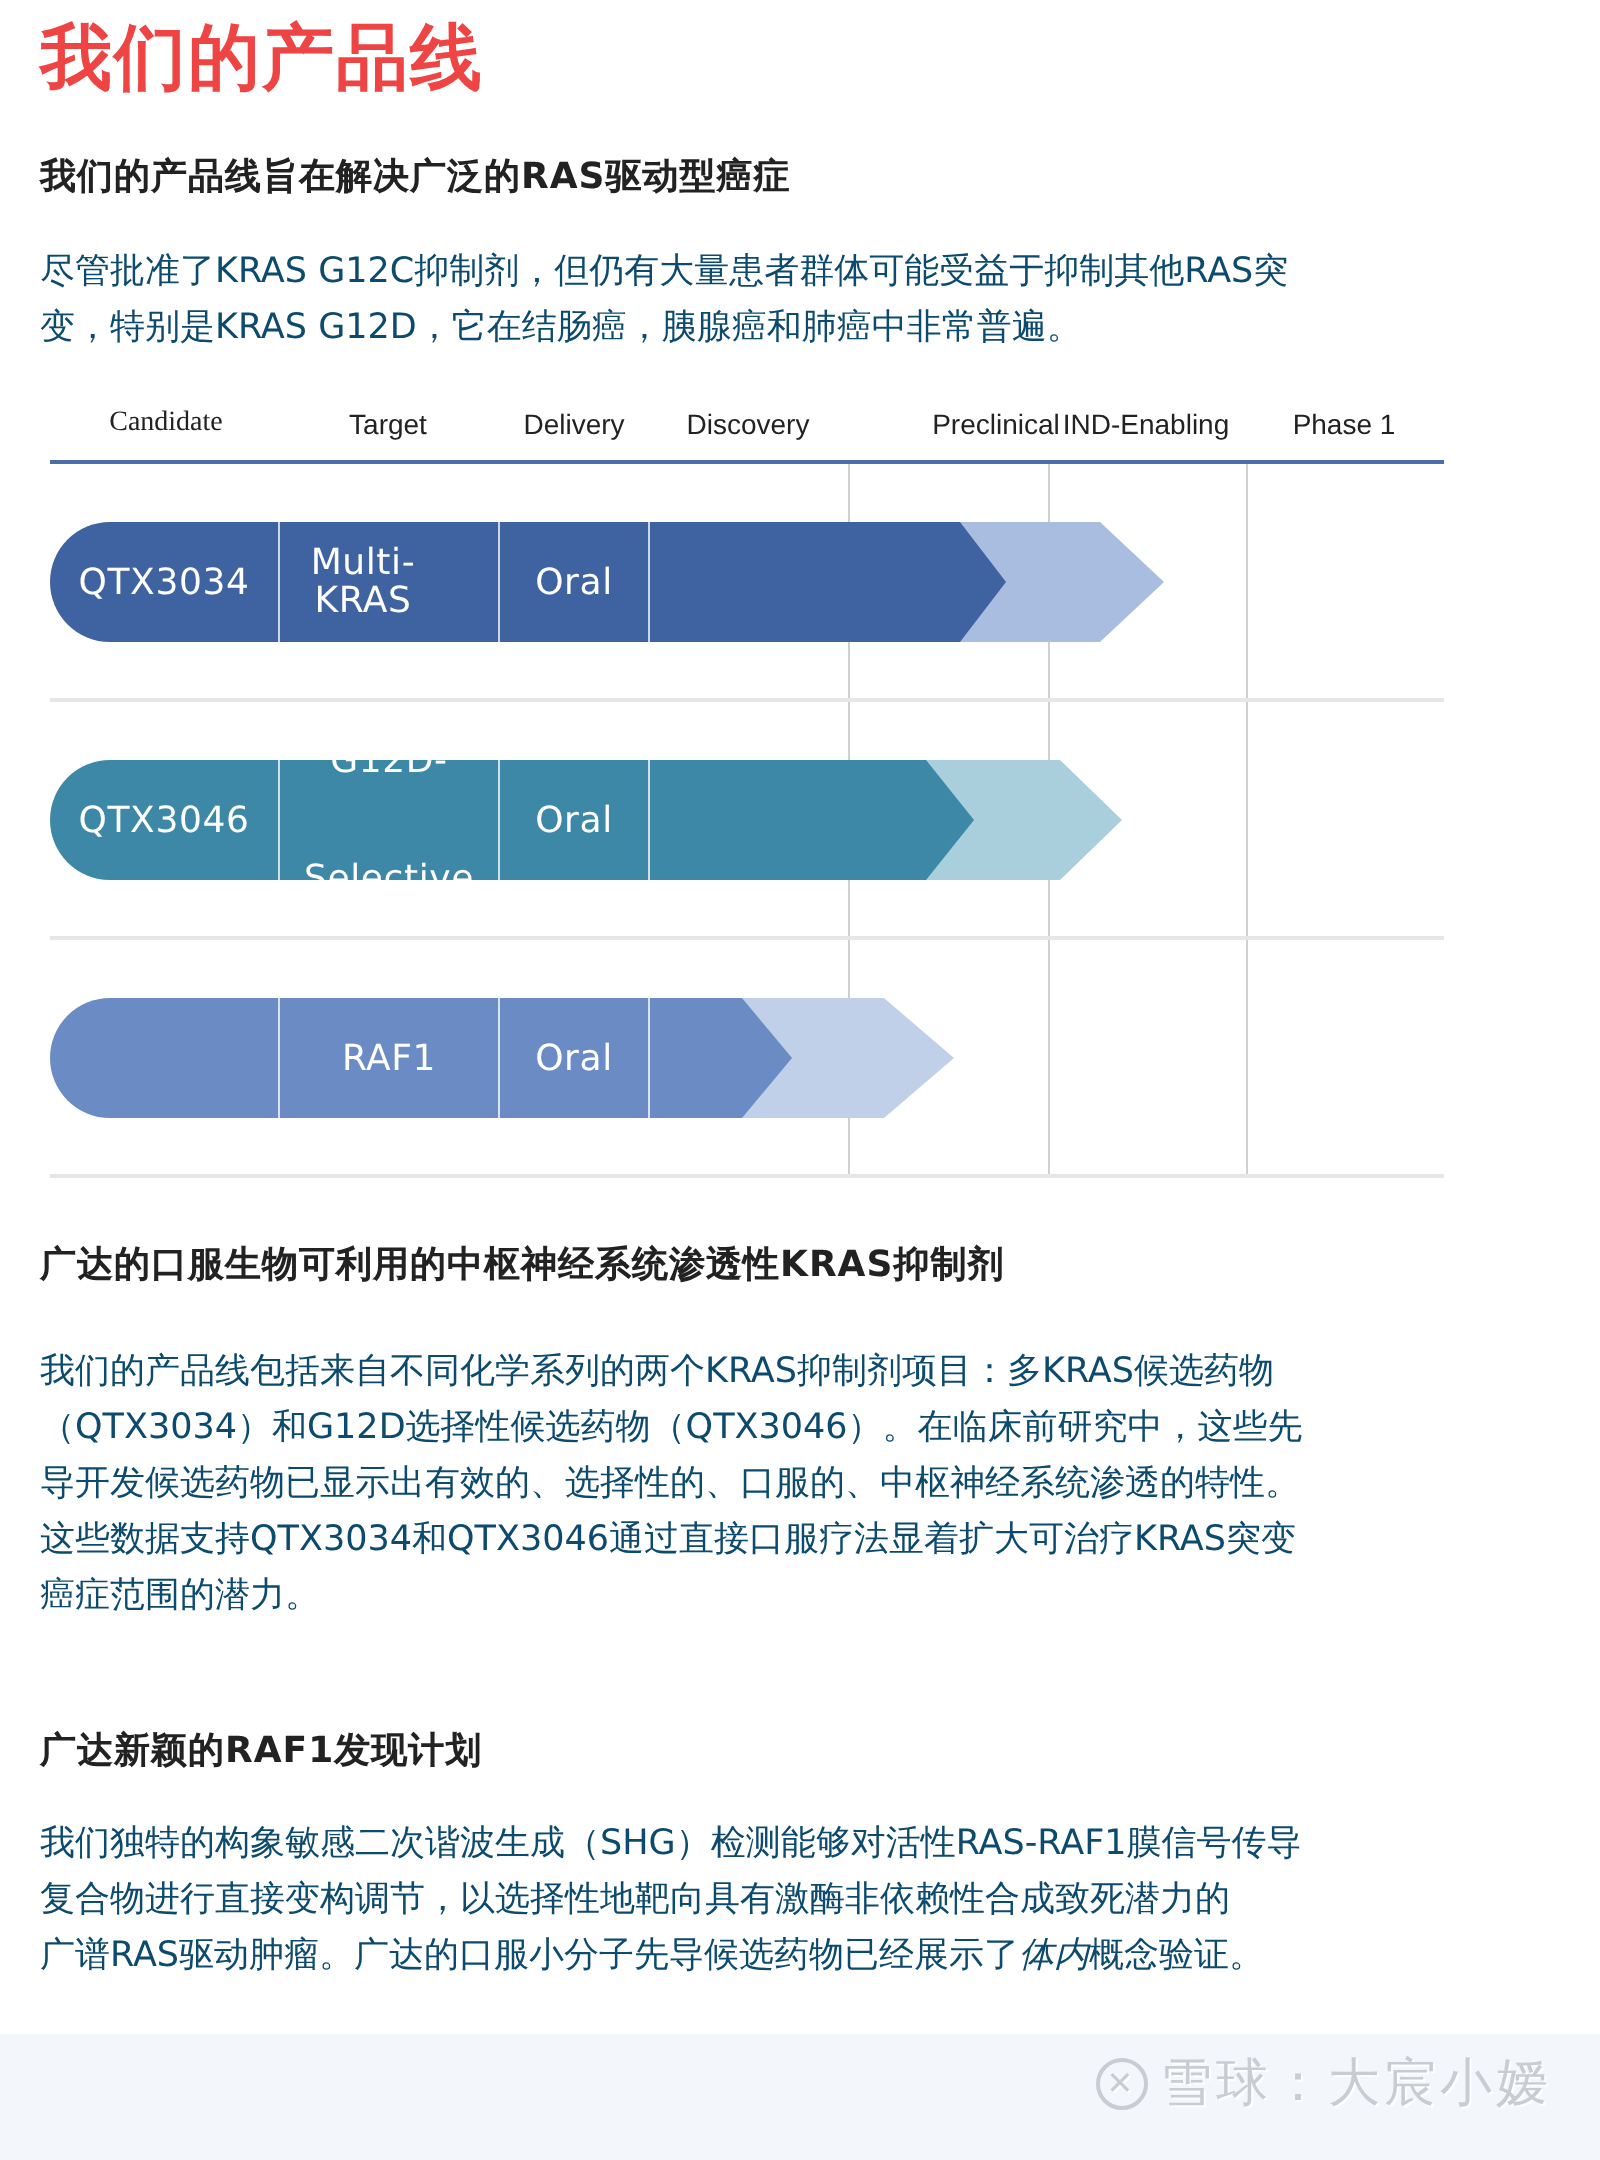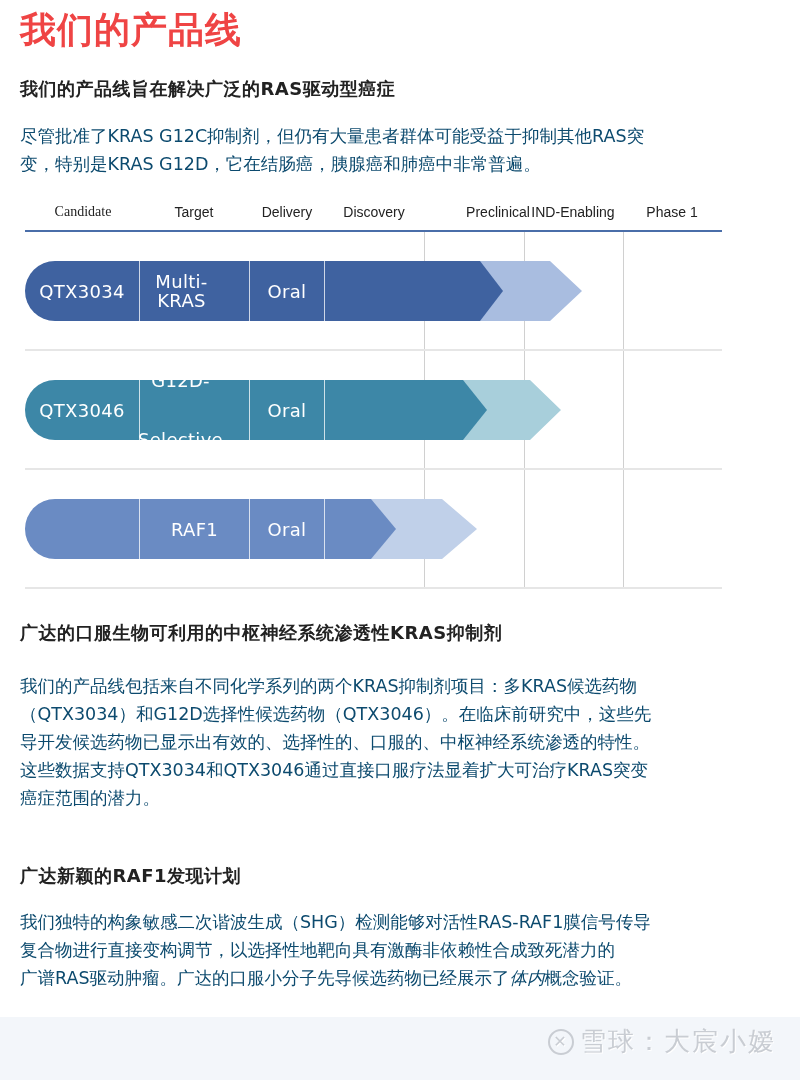--- a/index.html
+++ b/index.html
@@ -106,21 +106,21 @@
     <div class="cell-sep" style="left:299px;"></div>
   </div>
 
   <div class="bar" style="top:185px; width:540px;">
     <svg width="540" height="60">
       <polygon points="418,0 505,0 536,30 505,60 418,60 440,30" fill="#a8cfdb"></polygon>
       <path d="M30,0 L438,0 L462,30 L438,60 L30,60 A30,30 0 0 1 30,0 Z" fill="#3d87a7"></path>
     </svg>
     <div class="cell" style="left:0; width:114px;">QTX3046</div>
     <div class="cell-sep" style="left:114px;"></div>
-    <div class="cell" style="left:101px; width:109px; flex-direction:column;gap:40px;">
+    <div class="cell" style="left:115px; width:109px; flex-direction:column;gap:40px;">
       <span>G12D-</span>
       <span>Selective</span>
     </div>
     <div class="cell-sep" style="left:224px;"></div>
     <div class="cell" style="left:225px; width:74px;">Oral</div>
     <div class="cell-sep" style="left:299px;"></div>
   </div>
 
   <div class="bar" style="top:304px; width:460px;">
     <svg width="460" height="60">

